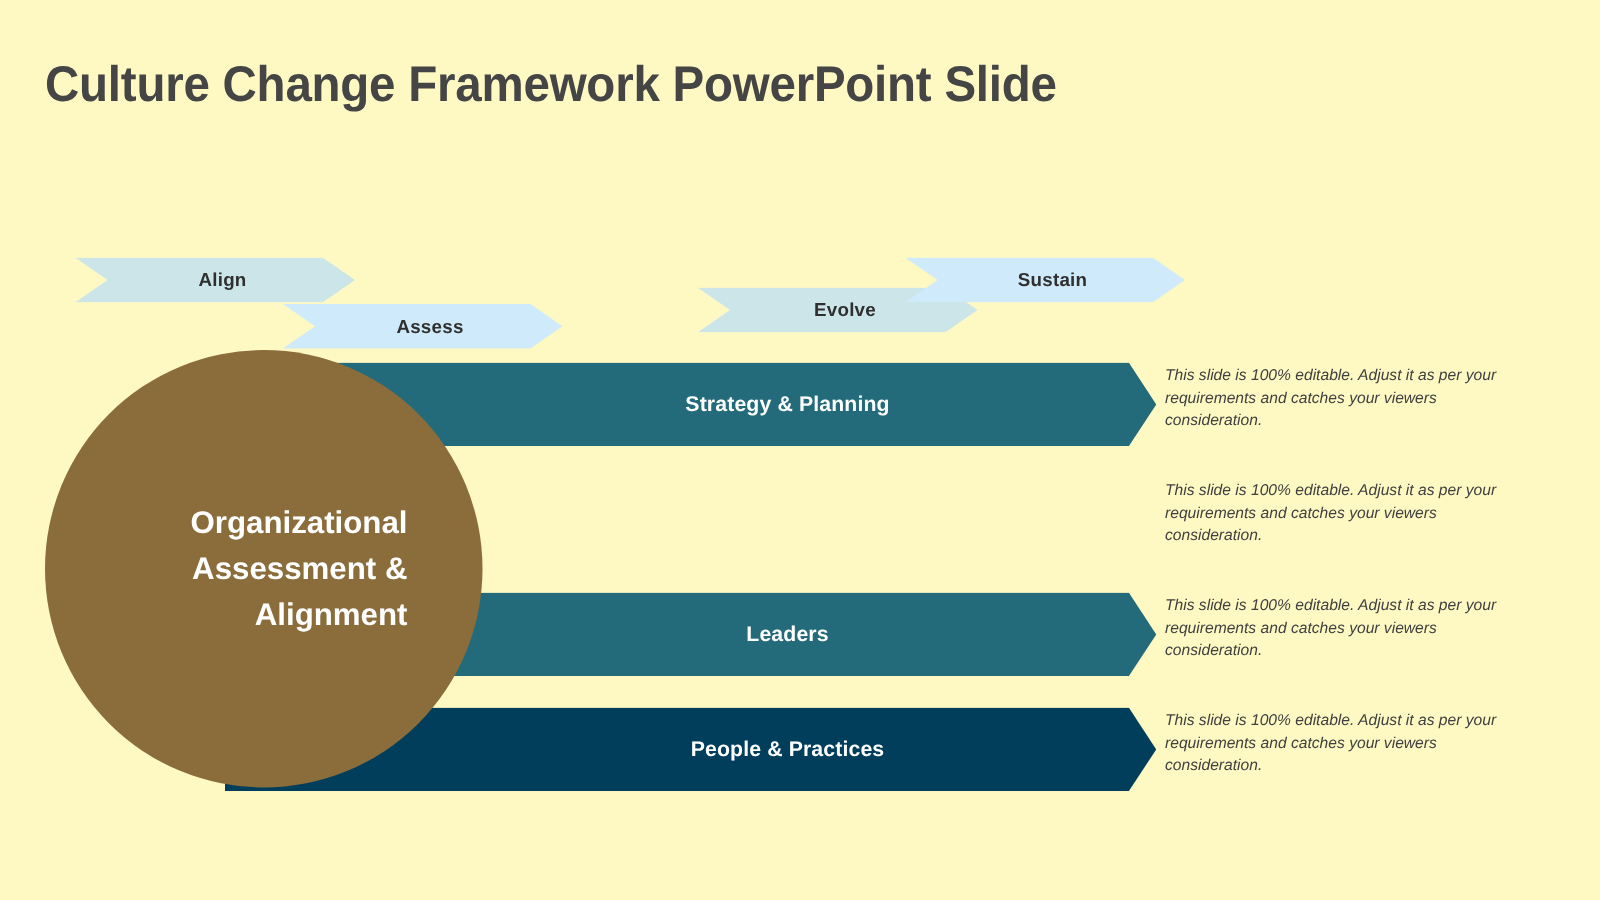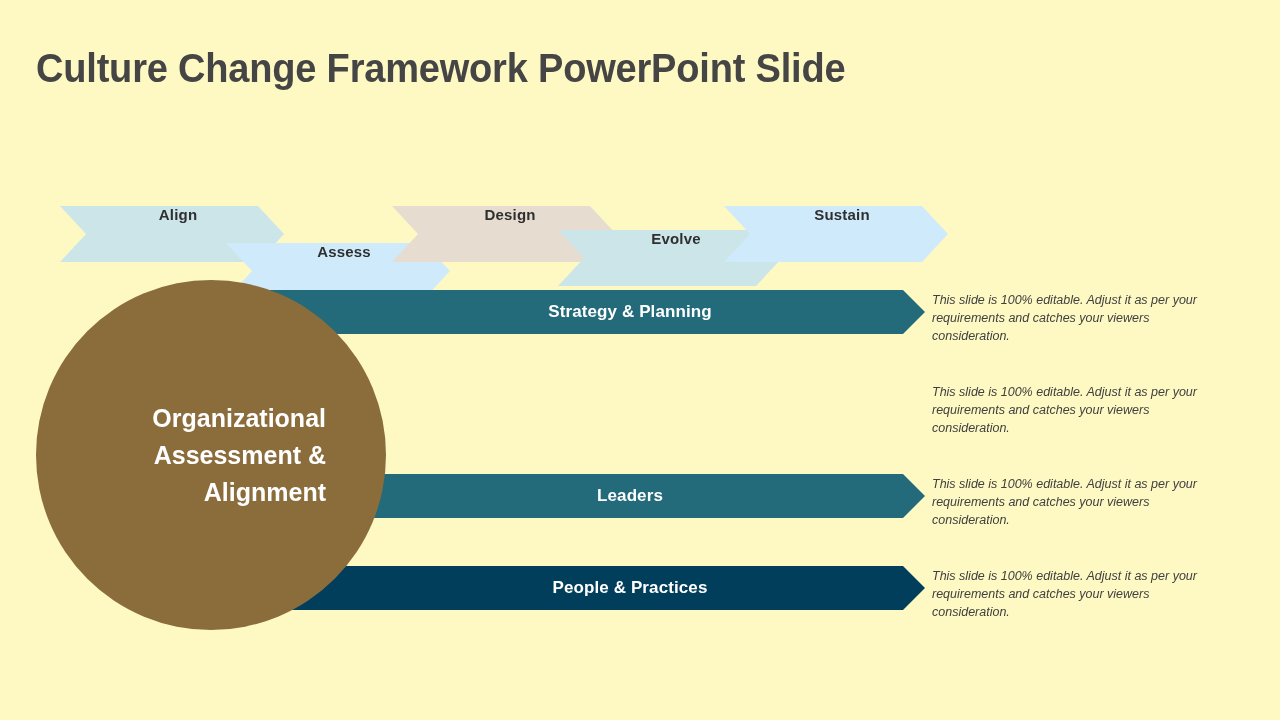--- a/index.html
+++ b/index.html
@@ -38,22 +38,23 @@
   #stage-row {
     position: absolute;
     left: 78px;
     top: 206px;
     width: 840px;
     height: 52px;
   }
   .chevron {
     position: absolute;
     top: 0;
-    height: 56px;
+    height: 36px;
     display: flex;
+    align-items: center;
     justify-content: center;
     -webkit-clip-path: polygon(0 0, calc(100% - 26px) 0, 100% 50%, calc(100% - 26px) 100%, 0 100%, 26px 50%);
     clip-path: polygon(0 0, calc(100% - 26px) 0, 100% 50%, calc(100% - 26px) 100%, 0 100%, 26px 50%);
   }
   .chevron .chevron-label {
     font-size: 15px;
     font-weight: bold;
     color: #2f2f2f;
     letter-spacing: 0.2px;
     transform: translateX(6px);
@@ -80,21 +81,21 @@
     font-size: 25px;
     font-weight: bold;
     line-height: 1.48;
   }
 
   
   .bar-arrow {
     position: absolute;
     left: 180px;
     width: 745px;
-    height: 44px;
+    height: 67px;
     -webkit-clip-path: polygon(0 0, calc(100% - 22px) 0, 100% 50%, calc(100% - 22px) 100%, 0 100%);
     clip-path: polygon(0 0, calc(100% - 22px) 0, 100% 50%, calc(100% - 22px) 100%, 0 100%);
     z-index: 2;
     display: flex;
     align-items: center;
   }
   .bar-label {
     position: absolute;
     left: 230px;
     width: 440px;
@@ -127,23 +128,20 @@
   <div id="stage-row">
 
     <div class="chevron" style="left: -18px; width: 224px; background-color: rgb(203, 229, 233);">
       <span class="chevron-label">Align</span>
     </div>
 
     <div class="chevron" style="left: 148px; width: 224px; background-color: rgb(207, 234, 251); margin-top: 37px;">
       <span class="chevron-label">Assess</span>
     </div>
 
-    <div class="chevron" style="left: 314px; width: 224px; background-color: rgb(230, 221, 208);">
-      <span class="chevron-label">Design</span>
-    </div>
 
     <div class="chevron" style="left: 480px; width: 224px; background-color: rgb(203, 229, 233); margin-top: 24px;">
       <span class="chevron-label">Evolve</span>
     </div>
 
     <div class="chevron" style="left: 646px; width: 224px; background-color: rgb(207, 234, 251);">
       <span class="chevron-label">Sustain</span>
     </div>
 
   </div>

